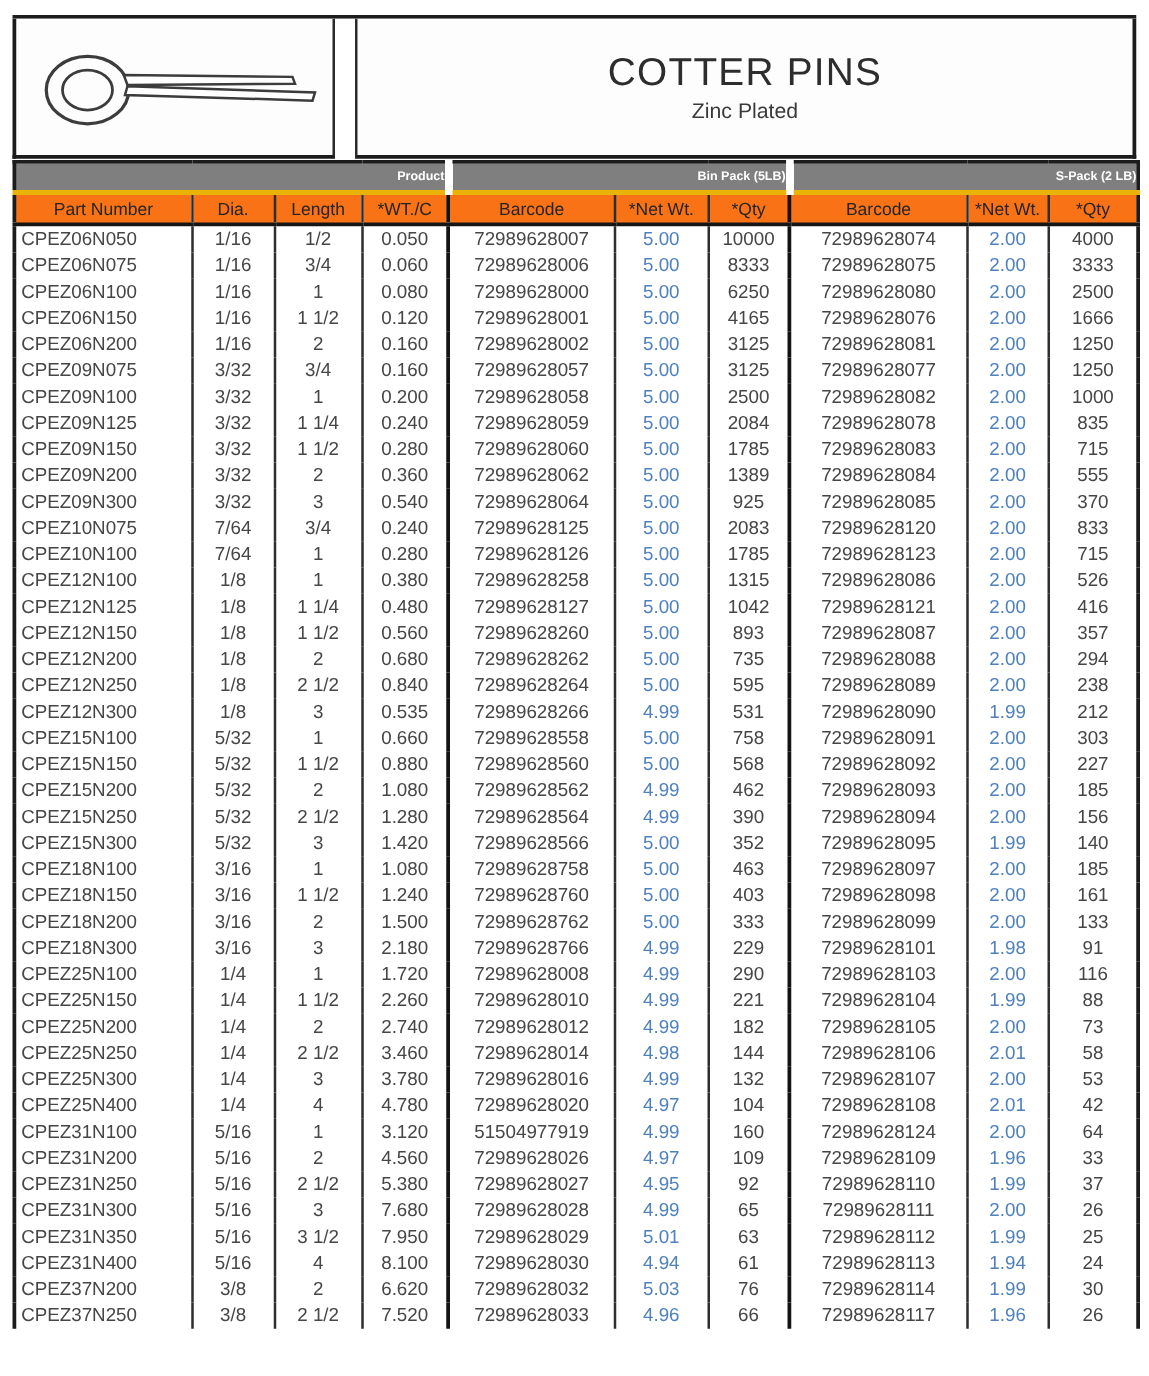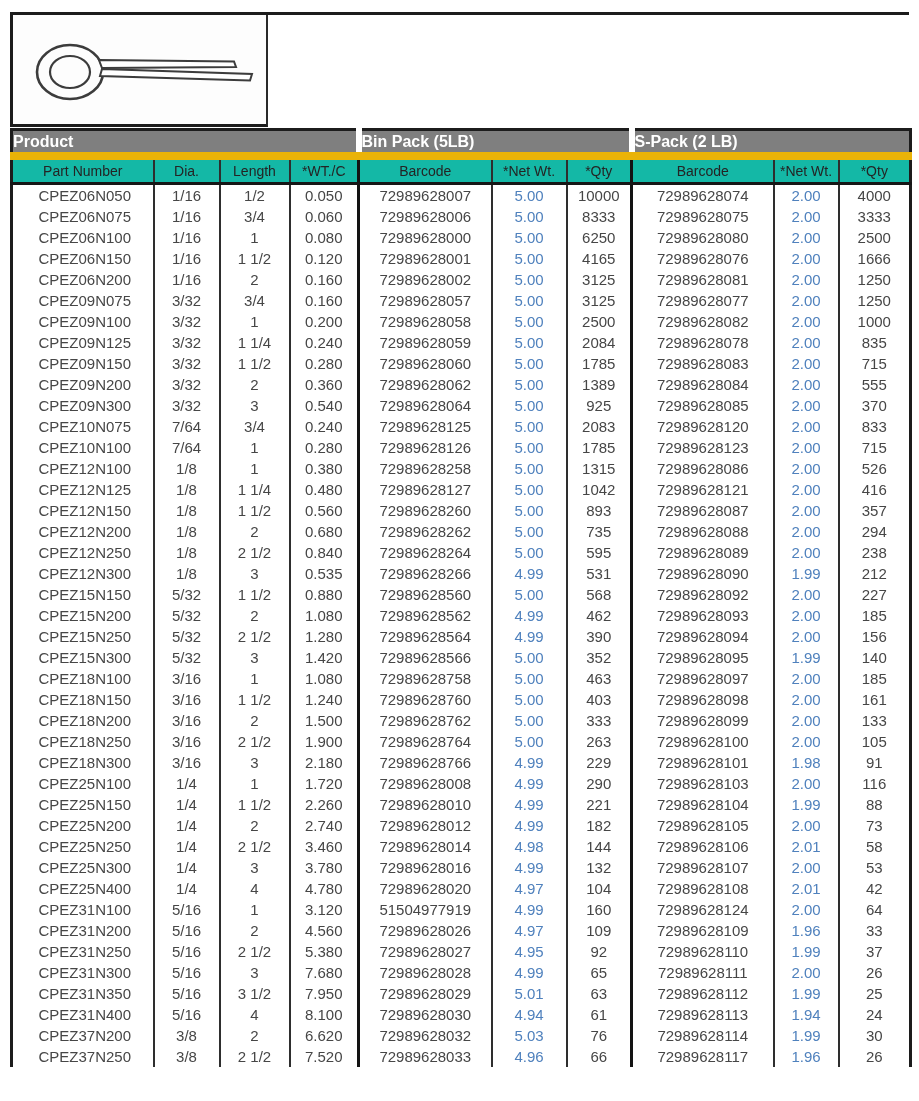--- a/index.html
+++ b/index.html
@@ -26,60 +26,64 @@
 
   
   table.catalog{
     width:899px;border-collapse:collapse;table-layout:fixed;margin-top:1px;
     border-top:3px solid #1c1c1c;border-left:3px solid #1c1c1c;border-right:3px solid #1c1c1c;
   }
   .catalog th,.catalog td{padding:0;overflow:hidden;white-space:nowrap;}
 
   
   tr.band th{
-    height:21px;background:#7f7f7f;color:#ffffff;font-weight:bold;font-size:16px;
-    border-bottom:8px solid #eab308;text-align:left;vertical-align:middle;
+    height:21px;background:#7f7f7f;color:#ffffff;font-weight:bold;font-size:10px;
+    border-bottom:4px solid #eab308;text-align:right;vertical-align:middle;
   }
   tr.band th:nth-child(2),tr.band th:nth-child(3){border-left:6px solid #ffffff;}
 
   
   tr.cols th{
-    height:22px;background:#14b8a6;color:#242424;font-weight:normal;font-size:14px;
+    height:22px;background:#f97316;color:#242424;font-weight:normal;font-size:14px;
     border-bottom:3px solid #161616;text-align:center;vertical-align:middle;
   }
 
   
   tr.cols th + th, tbody.rows td + td{border-left:2px solid #2e2e2e;}
   tr.cols th:nth-child(5), tbody.rows td:nth-child(5),
   tr.cols th:nth-child(8), tbody.rows td:nth-child(8){border-left:3px solid #131313;}
 
   
   tbody.rows td{
     height:21px;font-size:15px;text-align:center;vertical-align:middle;color:#464646;
   }
-  tbody.rows td:nth-child(1){text-align:center;padding-left:4px;}
+  tbody.rows td:nth-child(1){text-align:left;padding-left:4px;}
   tbody.rows td:nth-child(6), tbody.rows td:nth-child(9){color:#4f81bd;}
 
   .pin-svg{display:block;}
 </style>
 </head>
 <body>
 
 <div class="page">
 
   <div class="header">
     <div class="logo-box">
       <svg class="pin-svg" width="236" height="96" viewBox="0 0 236 96">
         <ellipse cx="48" cy="50" rx="33" ry="27" fill="none" stroke="#3c3c3c" stroke-width="2.6"></ellipse>
         <ellipse cx="48" cy="50" rx="20" ry="16" fill="none" stroke="#3c3c3c" stroke-width="2.2"></ellipse>
         <path d="M77 38 L212 39.5 L214 45 L80 46 Z" fill="#ffffff" stroke="#3c3c3c" stroke-width="2"></path>
         <path d="M80 47 L230 52 L228 58.5 L78 54 Z" fill="#ffffff" stroke="#3c3c3c" stroke-width="2"></path>
       </svg>
     </div>
     <div class="header-gap"></div>
+    <div class="title-box">
+      <div class="main-title">COTTER PINS</div>
+      <div class="sub-title">Zinc Plated</div>
+    </div>
   </div>
 
   <table class="catalog">
     <colgroup>
       <col style="width:142px">
         <col style="width:66px">
         <col style="width:70px">
         <col style="width:69px">
       <col style="width:133px">
         <col style="width:75px">
@@ -330,20 +334,32 @@
           <td>3</td>
           <td>0.535</td>
           <td>72989628266</td>
           <td>4.99</td>
           <td>531</td>
           <td>72989628090</td>
           <td>1.99</td>
           <td>212</td>
         </tr>
         <tr>
+          <td>CPEZ15N100</td>
+          <td>5/32</td>
+          <td>1</td>
+          <td>0.660</td>
+          <td>72989628558</td>
+          <td>5.00</td>
+          <td>758</td>
+          <td>72989628091</td>
+          <td>2.00</td>
+          <td>303</td>
+        </tr>
+        <tr>
           <td>CPEZ15N150</td>
           <td>5/32</td>
           <td>1 1/2</td>
           <td>0.880</td>
           <td>72989628560</td>
           <td>5.00</td>
           <td>568</td>
           <td>72989628092</td>
           <td>2.00</td>
           <td>227</td>
@@ -412,32 +428,20 @@
           <td>CPEZ18N200</td>
           <td>3/16</td>
           <td>2</td>
           <td>1.500</td>
           <td>72989628762</td>
           <td>5.00</td>
           <td>333</td>
           <td>72989628099</td>
           <td>2.00</td>
           <td>133</td>
-        </tr>
-        <tr>
-          <td>CPEZ18N250</td>
-          <td>3/16</td>
-          <td>2 1/2</td>
-          <td>1.900</td>
-          <td>72989628764</td>
-          <td>5.00</td>
-          <td>263</td>
-          <td>72989628100</td>
-          <td>2.00</td>
-          <td>105</td>
         </tr>
         <tr>
           <td>CPEZ18N300</td>
           <td>3/16</td>
           <td>3</td>
           <td>2.180</td>
           <td>72989628766</td>
           <td>4.99</td>
           <td>229</td>
           <td>72989628101</td>

